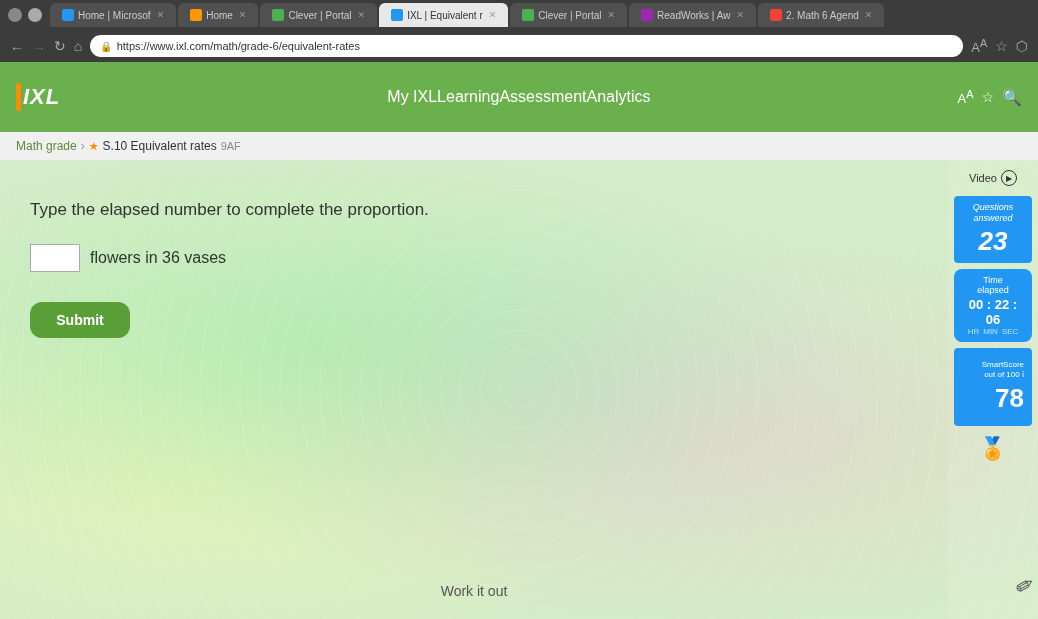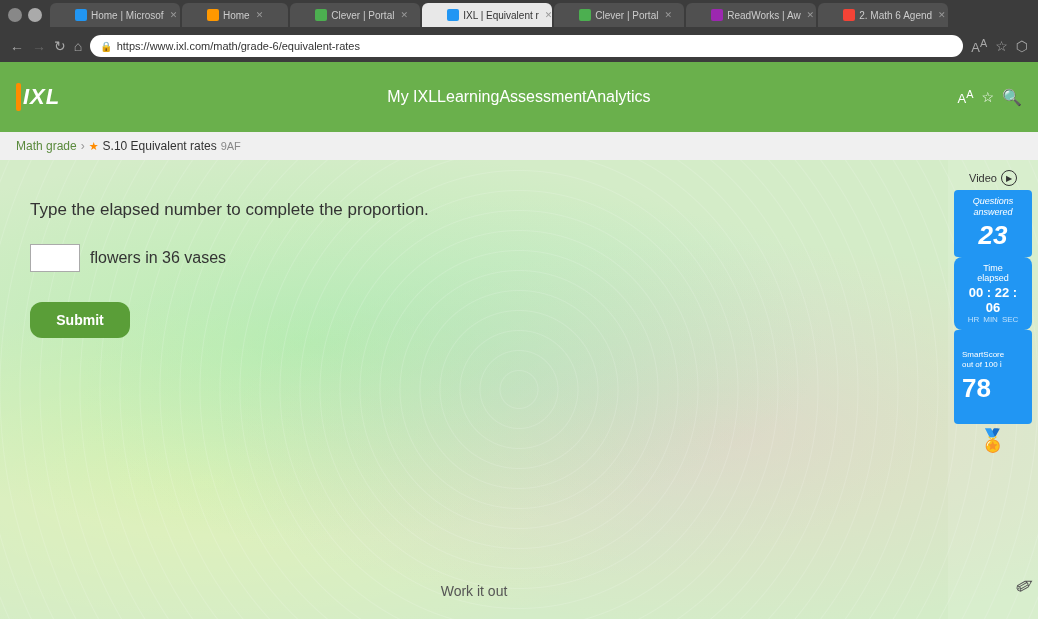--- a/index.html
+++ b/index.html
@@ -33,21 +33,21 @@
     .browser-icon-circle {
       width: 14px;
       height: 14px;
       border-radius: 50%;
       background: #888;
     }
     .tab {
       display: flex;
       align-items: center;
       height: 24px;
-      padding: 0 25px;
+      padding: 0 12px;
       border-radius: 6px 6px 0 0;
       font-size: 10px;
       color: #ccc;
       background: #505050;
       white-space: nowrap;
       max-width: 130px;
       overflow: hidden;
       gap: 4px;
     }
     .tab.active {
@@ -286,20 +286,21 @@
 
     
     .right-sidebar {
       position: relative;
       width: 90px;
       background: rgba(255,255,255,0.1);
       display: flex;
       flex-direction: column;
       align-items: center;
       padding: 10px 0;
+      gap: 6px;
     }
     .video-btn {
       display: flex;
       align-items: center;
       gap: 4px;
       color: #333;
       font-size: 11px;
       cursor: pointer;
       margin-bottom: 4px;
     }
@@ -352,22 +353,22 @@
       display: flex;
       justify-content: center;
       gap: 4px;
       font-size: 8px;
       color: rgba(255,255,255,0.7);
     }
     .smart-score-box {
       background: #2196F3;
       color: white;
       border-radius: 4px;
-      padding: 20px 8px;
-      text-align: left;
+      padding: 12px 8px;
+      text-align: right;
       width: 78px;
     }
     .smart-score-label {
       font-size: 8px;
       line-height: 1.3;
     }
     .smart-score-value {
       font-size: 26px;
       font-weight: bold;
       line-height: 1.2;

